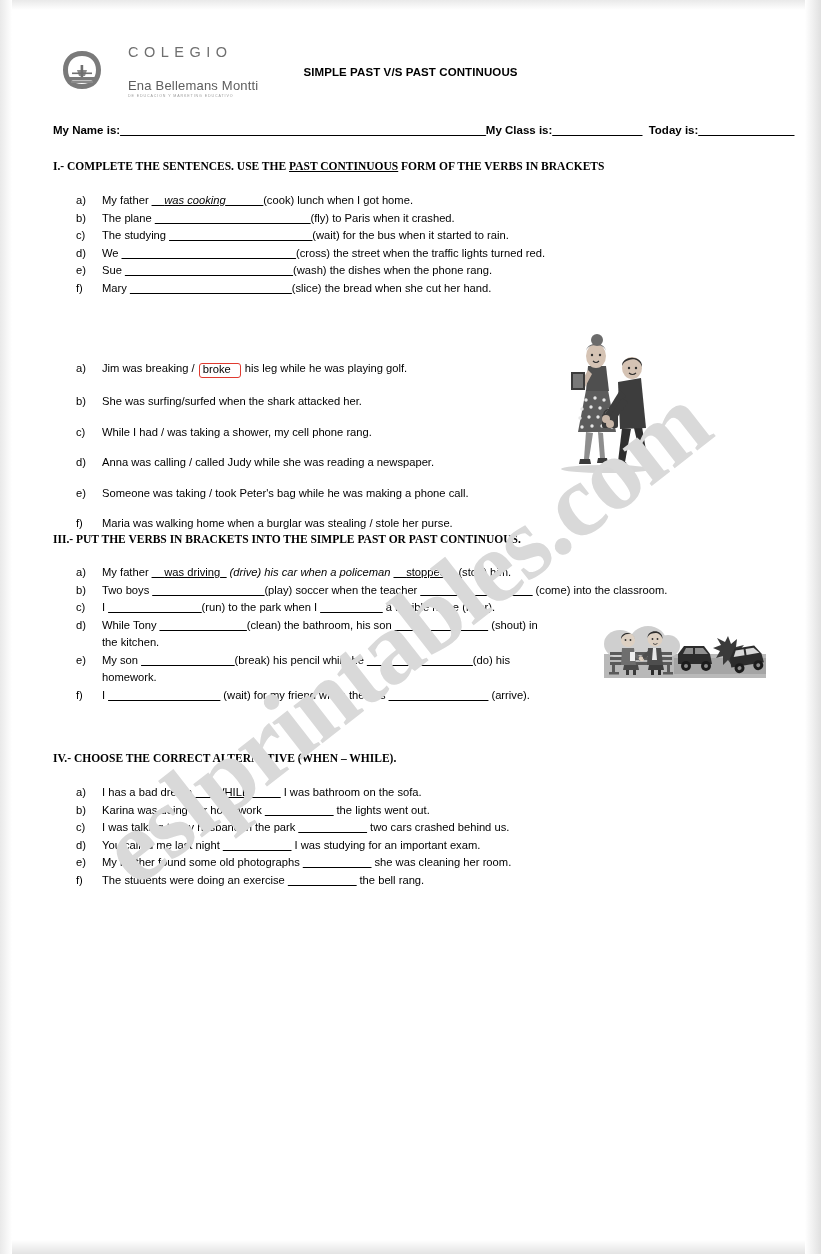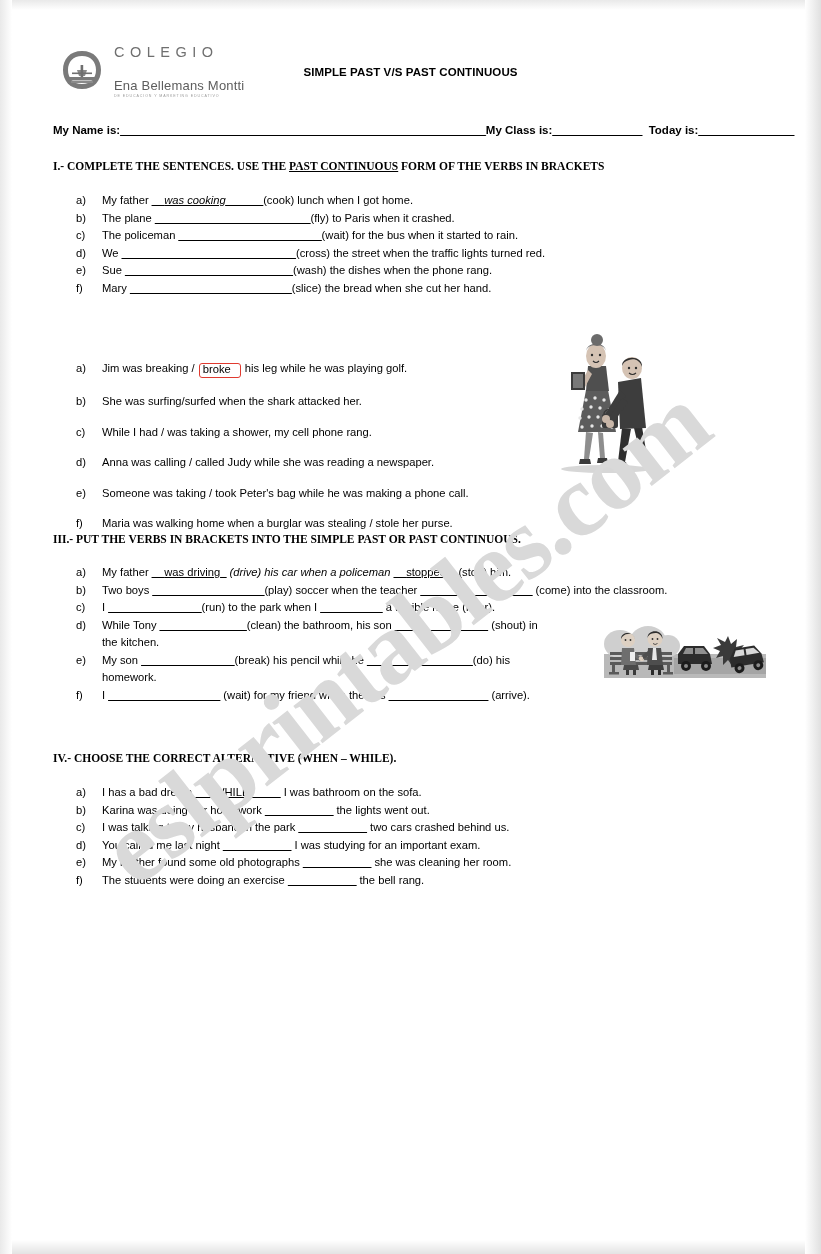--- a/index.html
+++ b/index.html
@@ -60,21 +60,21 @@
   #header {
     position: absolute;
     left: 0; top: 0; width: 821px; height: 112px;
   }
   #logo-block {
     position: absolute;
     left: 58px;
     top: 45px;
     display: flex;
     align-items: center;
-    gap: 8px;
+    gap: 22px;
   }
   #logo-mark { width: 48px; height: 48px; display:block; }
   #logo-text { line-height: 1; }
   #logo-colegio {
     font-family: "Liberation Sans", sans-serif;
     font-size: 14.5px;
     letter-spacing: 5.5px;
     color: #6f6f6f;
   }
   #logo-sub {
@@ -214,21 +214,21 @@
       <span class="item-text"><span>My father </span><span class="blank">__</span><span class="ans">was cooking</span><span class="blank">______</span><span>(cook) lunch when I got home.</span></span>
     </div>
 
     <div class="item">
       <span class="item-marker">b)</span>
       <span class="item-text"><span>The plane </span><span class="blank">_________________________</span><span>(fly) to Paris when it crashed.</span></span>
     </div>
 
     <div class="item">
       <span class="item-marker">c)</span>
-      <span class="item-text"><span>The policeman </span><span class="blank">_______________________</span><span>(wait) for the bus when it started to rain.</span></span>
+      <span class="item-text"><span>The studying </span><span class="blank">_______________________</span><span>(wait) for the bus when it started to rain.</span></span>
     </div>
 
     <div class="item">
       <span class="item-marker">d)</span>
       <span class="item-text"><span>We </span><span class="blank">____________________________</span><span>(cross) the street when the traffic lights turned red.</span></span>
     </div>
 
     <div class="item">
       <span class="item-marker">e)</span>
       <span class="item-text"><span>Sue </span><span class="blank">___________________________</span><span>(wash) the dishes when the phone rang.</span></span>

